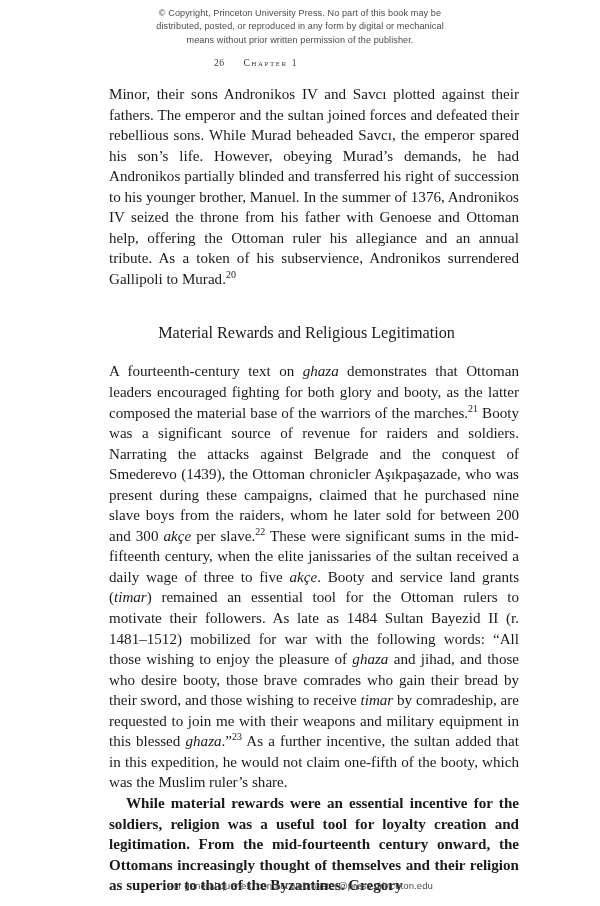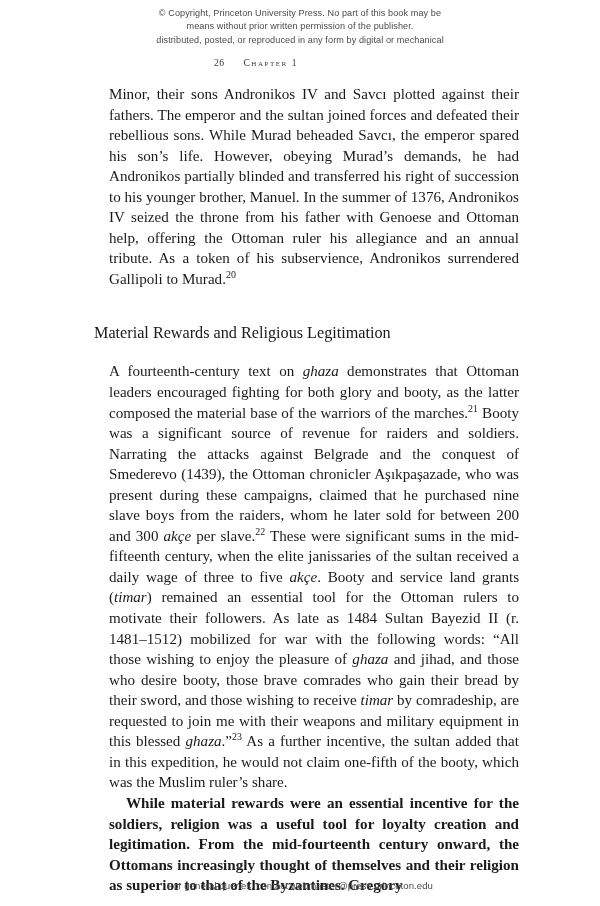--- a/index.html
+++ b/index.html
@@ -79,20 +79,21 @@
   }
   p.body-par.last-line-flush {
     text-align-last: left;
     margin-left: 15px;
   }
   .section-heading {
     margin: 0;
     font-size: 16.2px;
     font-weight: normal;
     line-height: 20px;
+    text-align: center;
     color: #1a1a1a;
   }
   .gap-after-par   { height: 34px; }
   .gap-after-head  { height: 18px; }
 
   sup.fn {
     font-size: 0.66em;
     vertical-align: super;
     line-height: 0;
   }
@@ -109,22 +110,22 @@
     font-size: 9.6px;
     color: #4b4b4b;
     letter-spacing: 0.005em;
   }
 </style>
 </head>
 <body>
 
 <div class="copyright-block">
   <span class="cline">© Copyright, Princeton University Press. No part of this book may be</span>
+  <span class="cline">distributed, posted, or reproduced in any form by digital or mechanical</span>
   <span class="cline">means without prior written permission of the publisher.</span>
-  <span class="cline">distributed, posted, or reproduced in any form by digital or mechanical</span>
 </div>
 
 <div class="running-head">
   <span class="folio">26</span>
   <span class="rh-gap"></span>
   <span>Chapter 1</span>
 </div>
 
 <div class="text-column">
 

